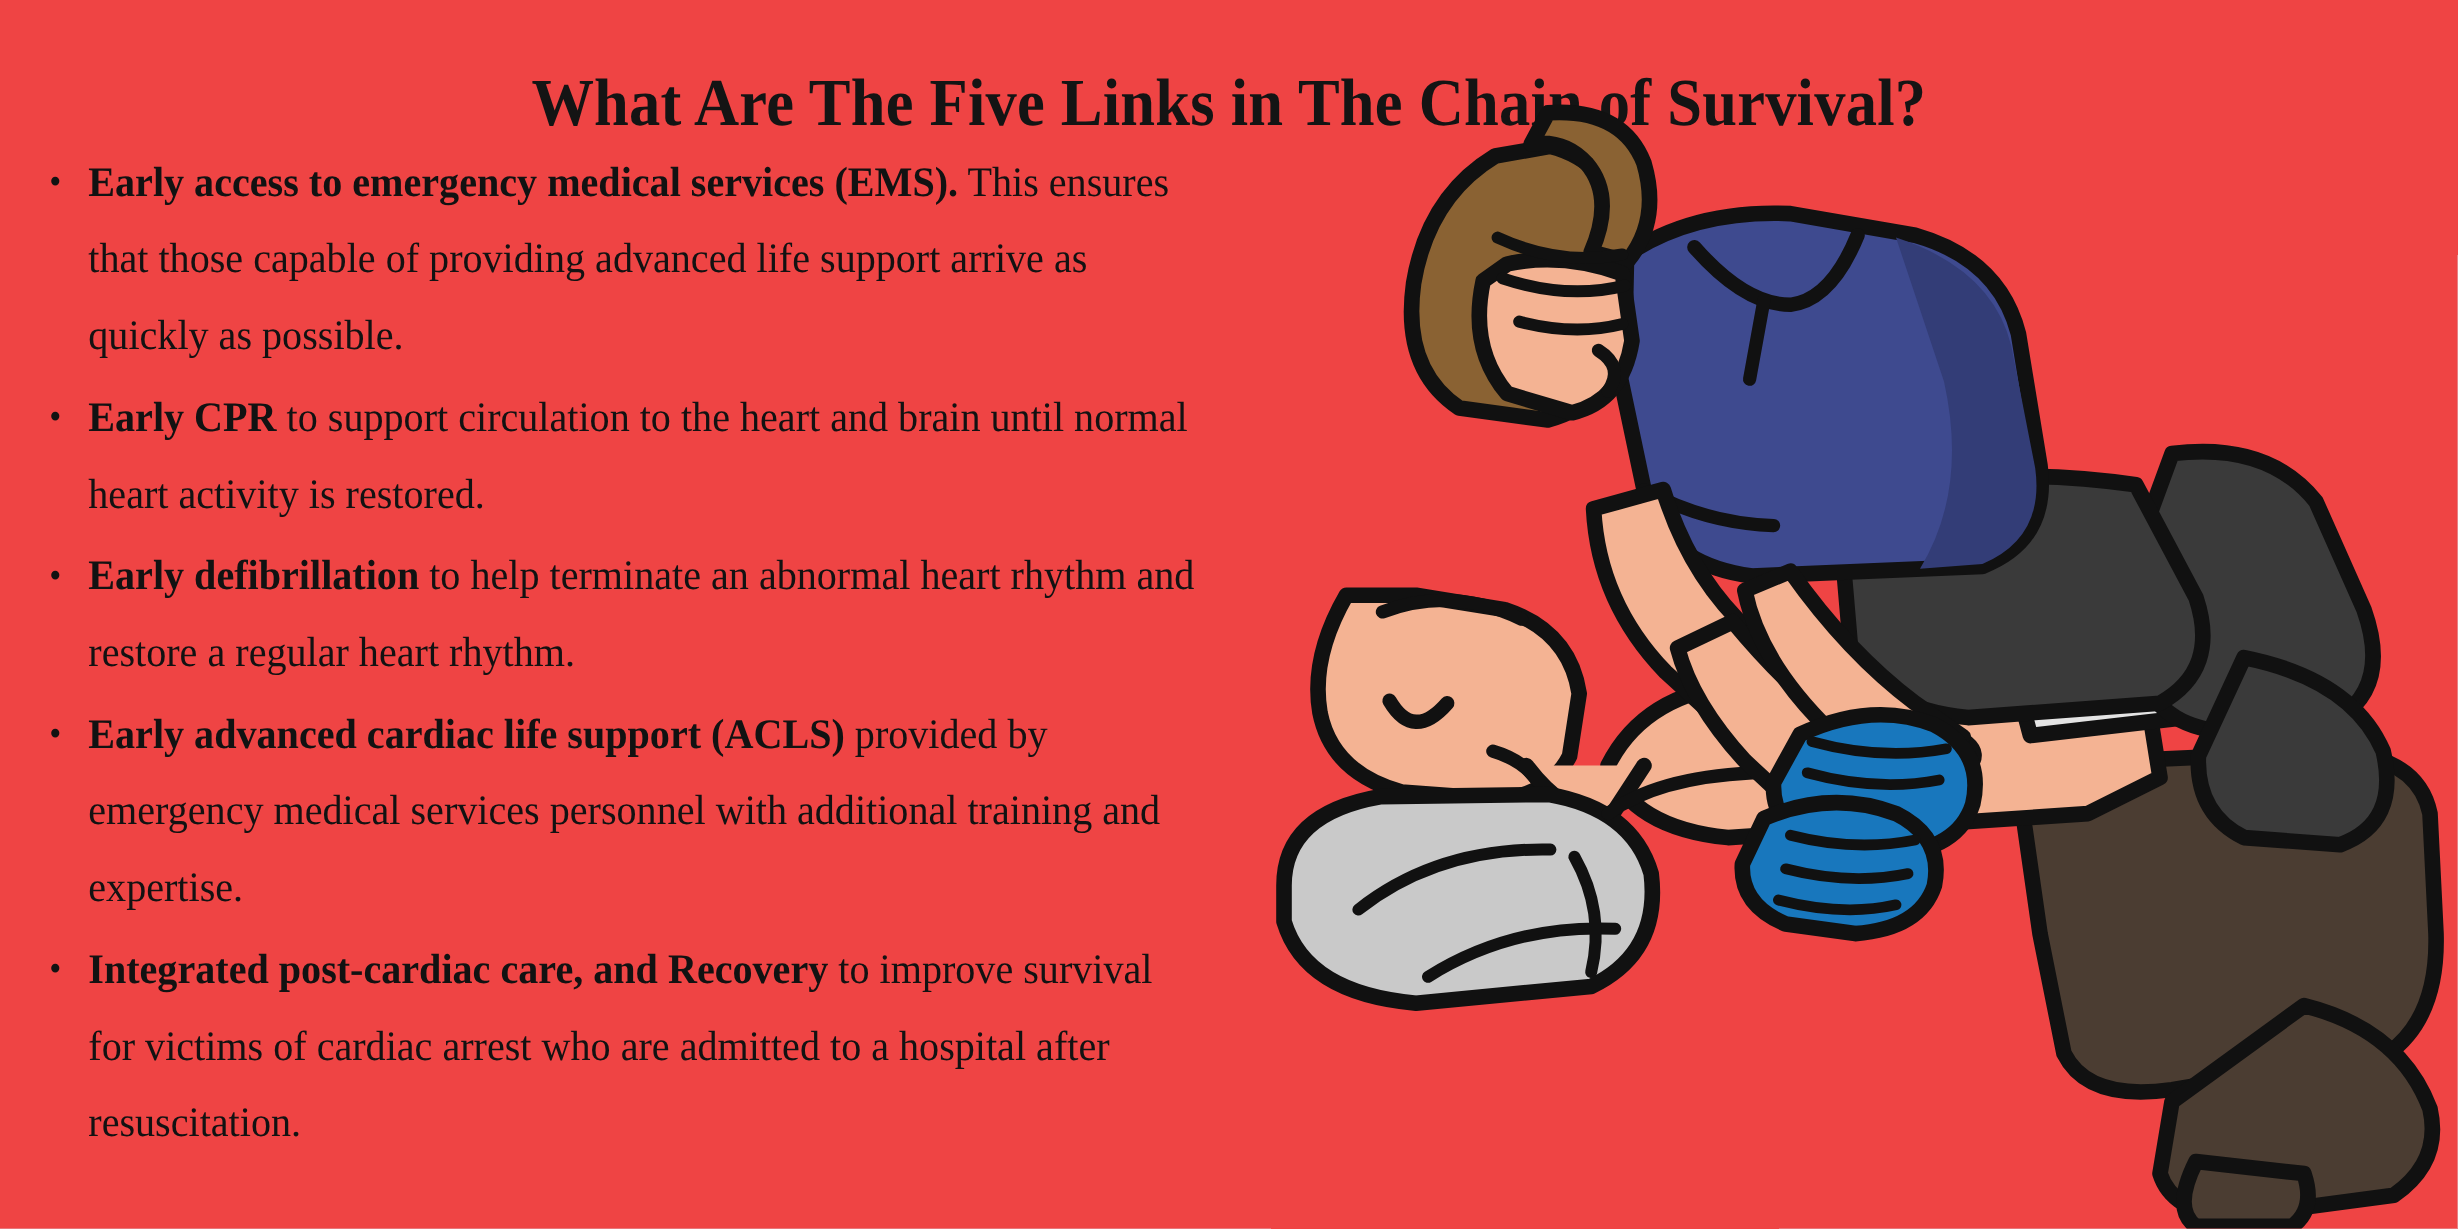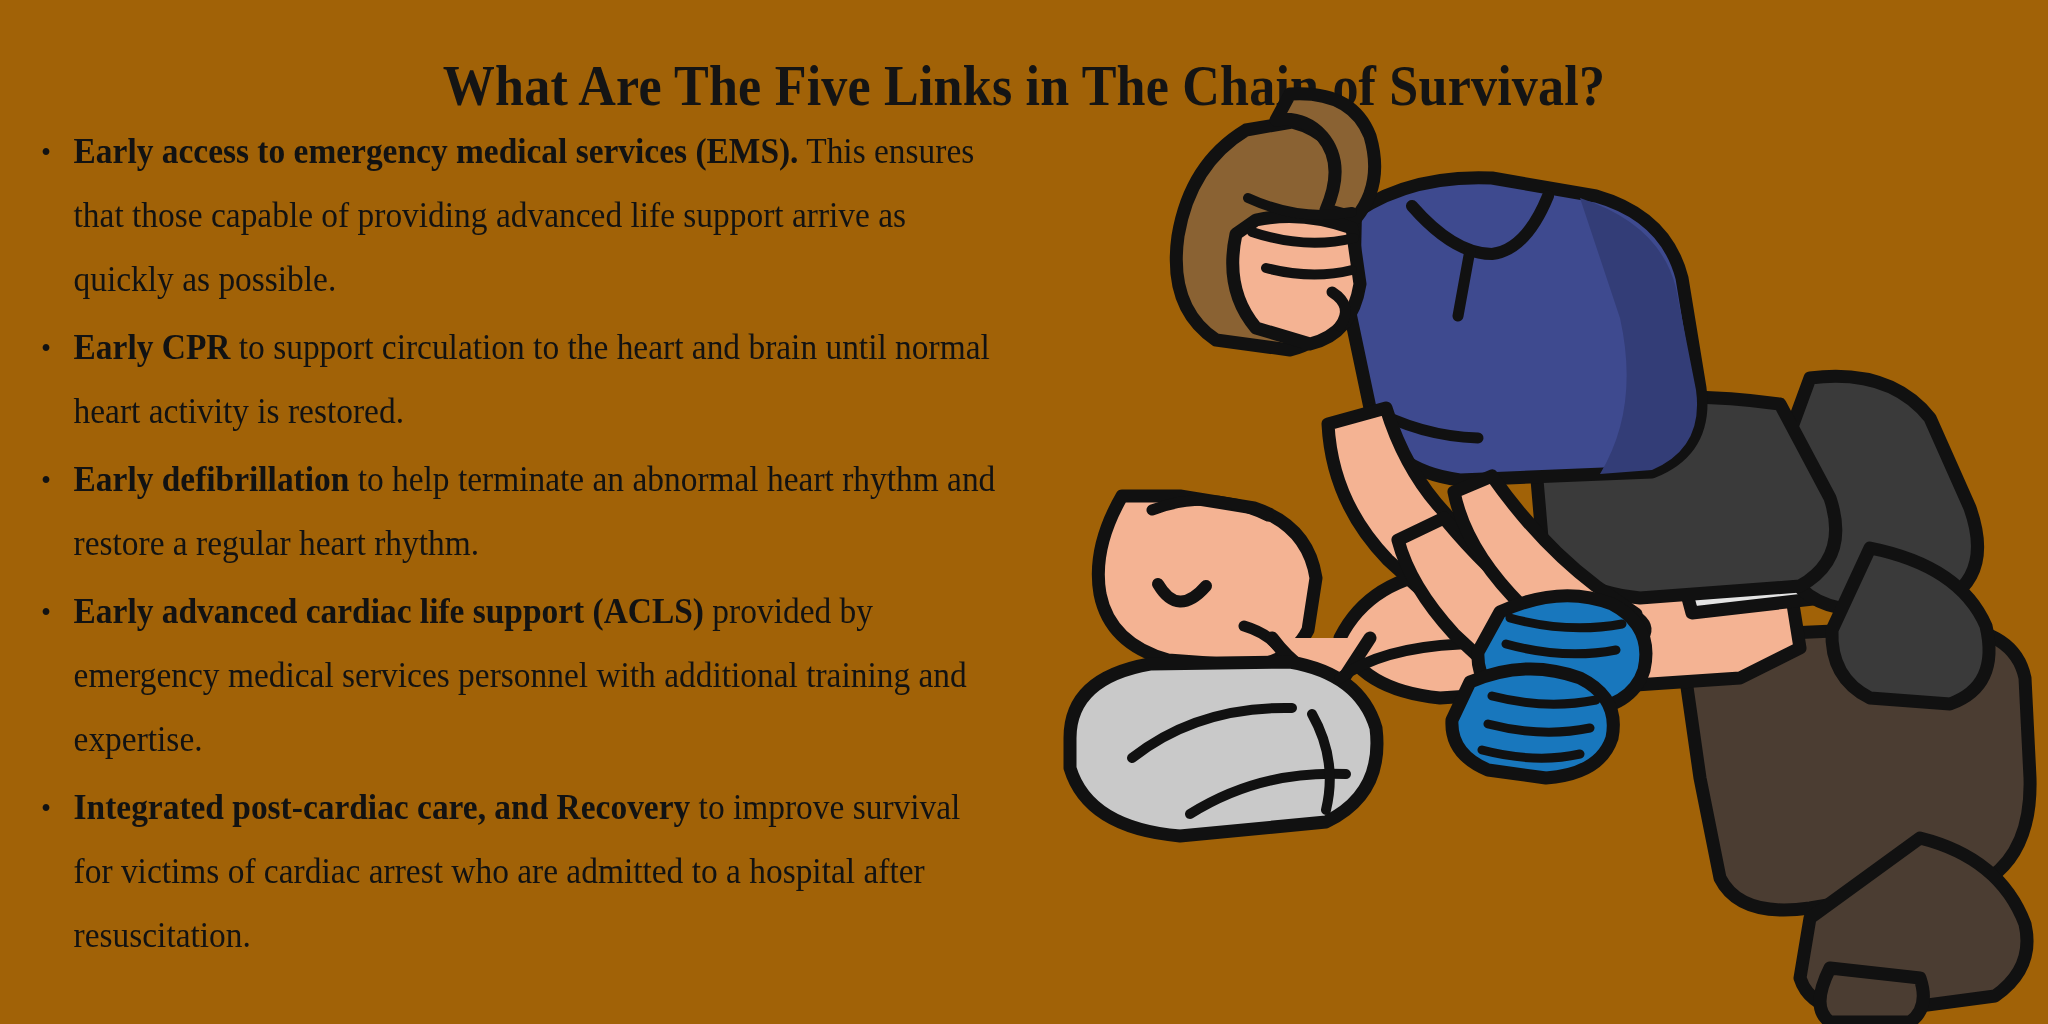--- a/index.html
+++ b/index.html
@@ -10,21 +10,21 @@
     width: 2048px;
     height: 1024px;
     overflow: hidden;
     background: #dbe6f2;
     font-family: "Liberation Serif", "DejaVu Serif", serif;
   }
   #page {
     position: relative;
     width: 2048px;
     height: 1024px;
-    background: #a16207;
+    background: #ef4444;
   }
   
   #title {
     position: absolute;
     top: 14px;
     left: 0;
     width: 2048px;
     text-align: center;
     font-family: "Liberation Serif", "DejaVu Serif", serif;
     font-size: 56px;

